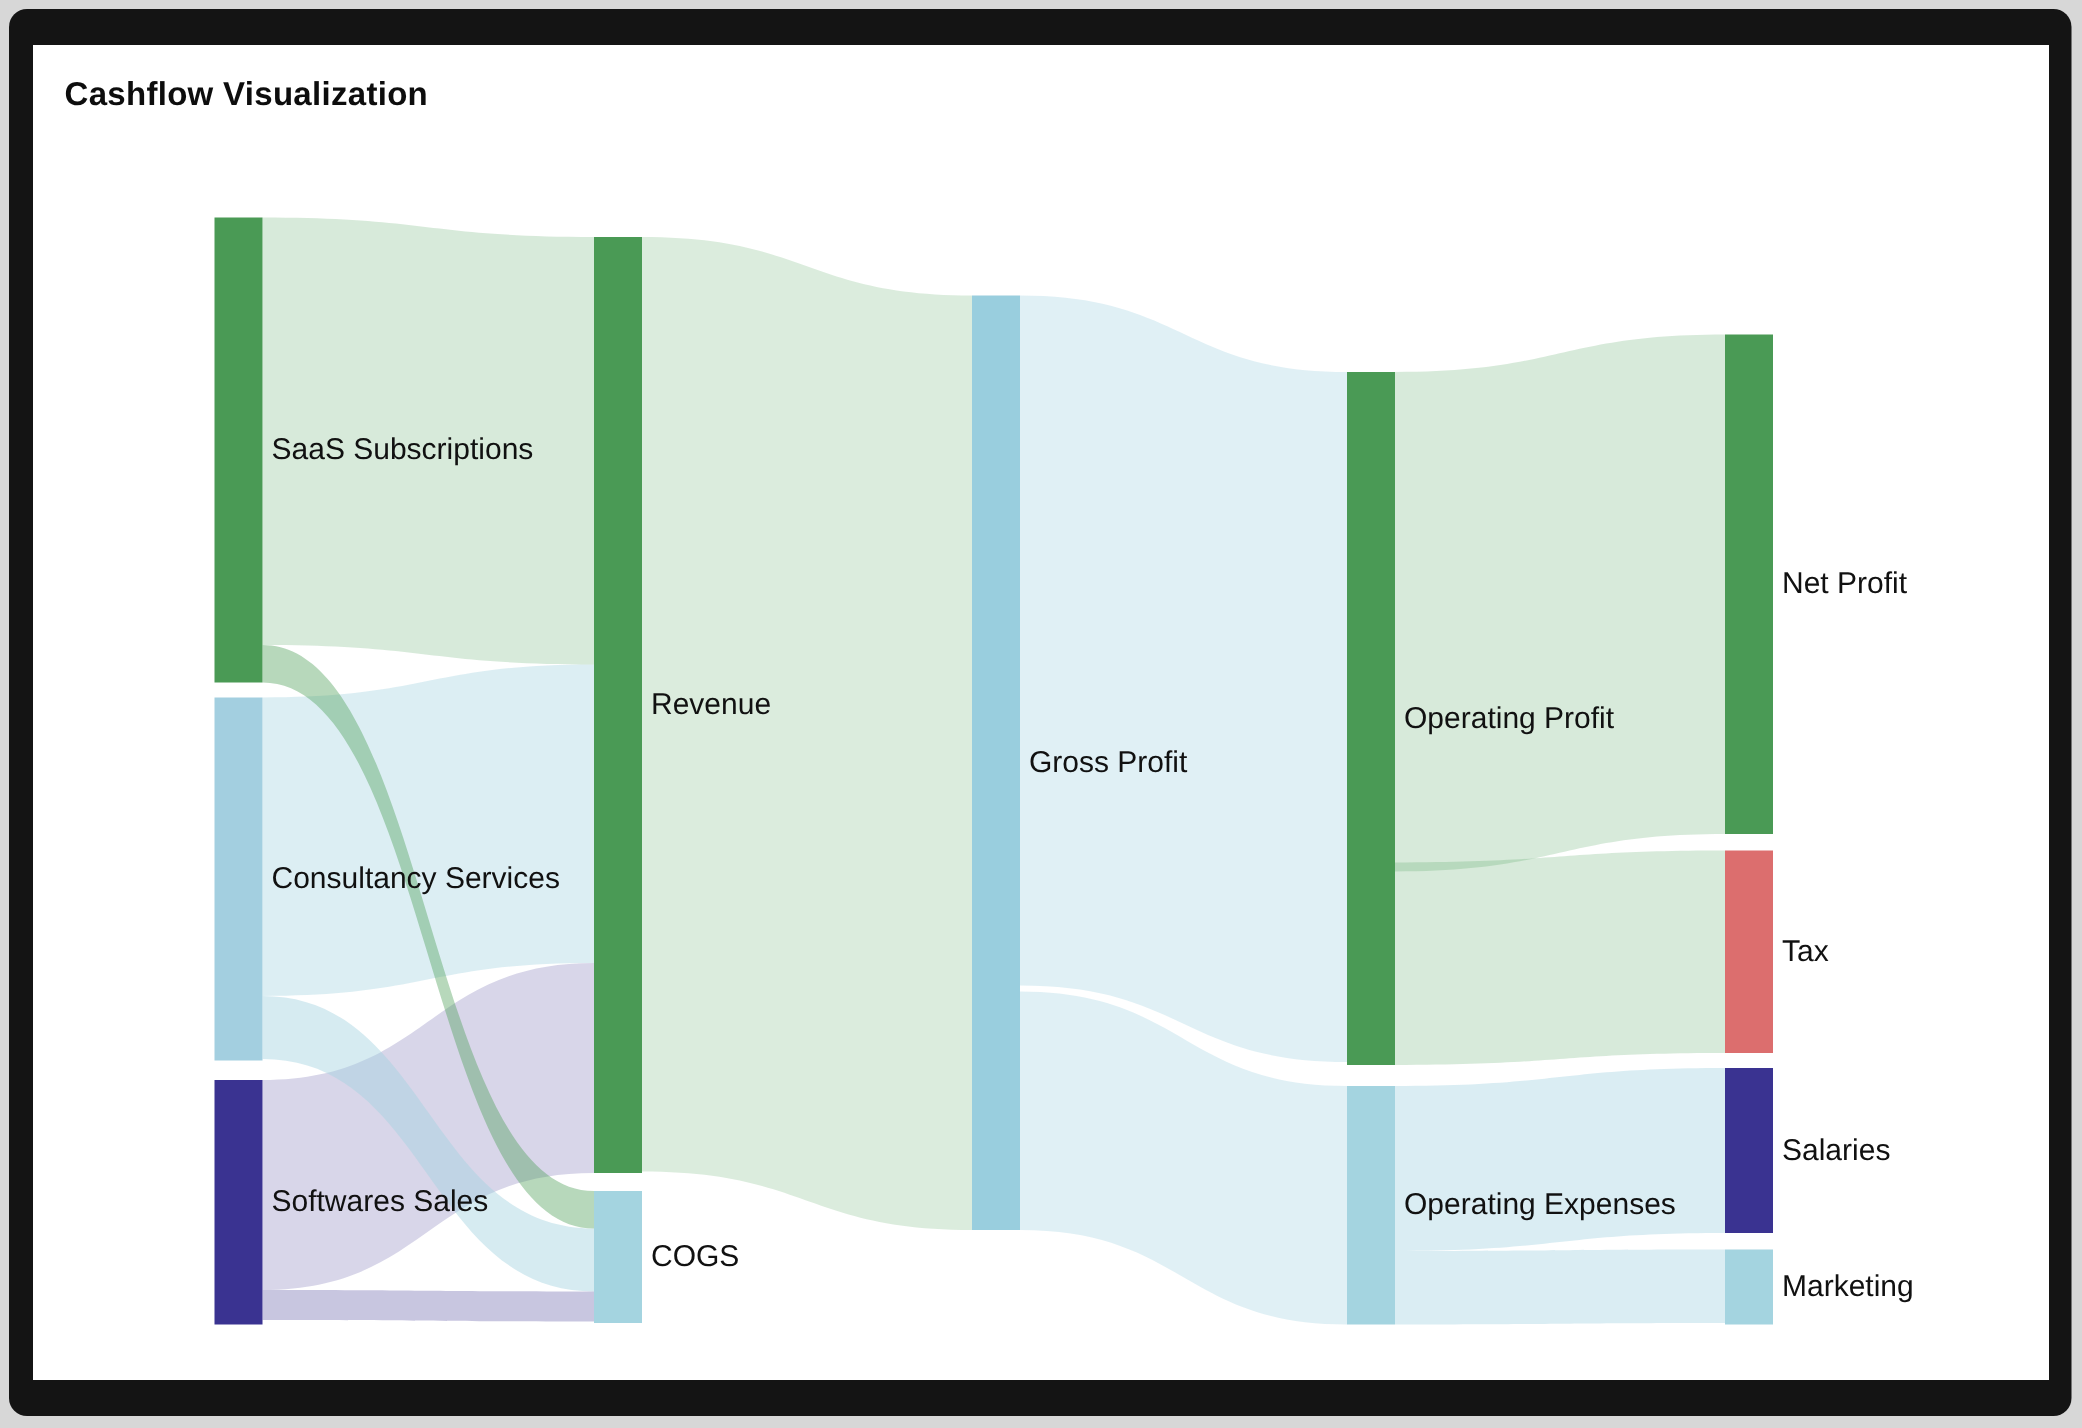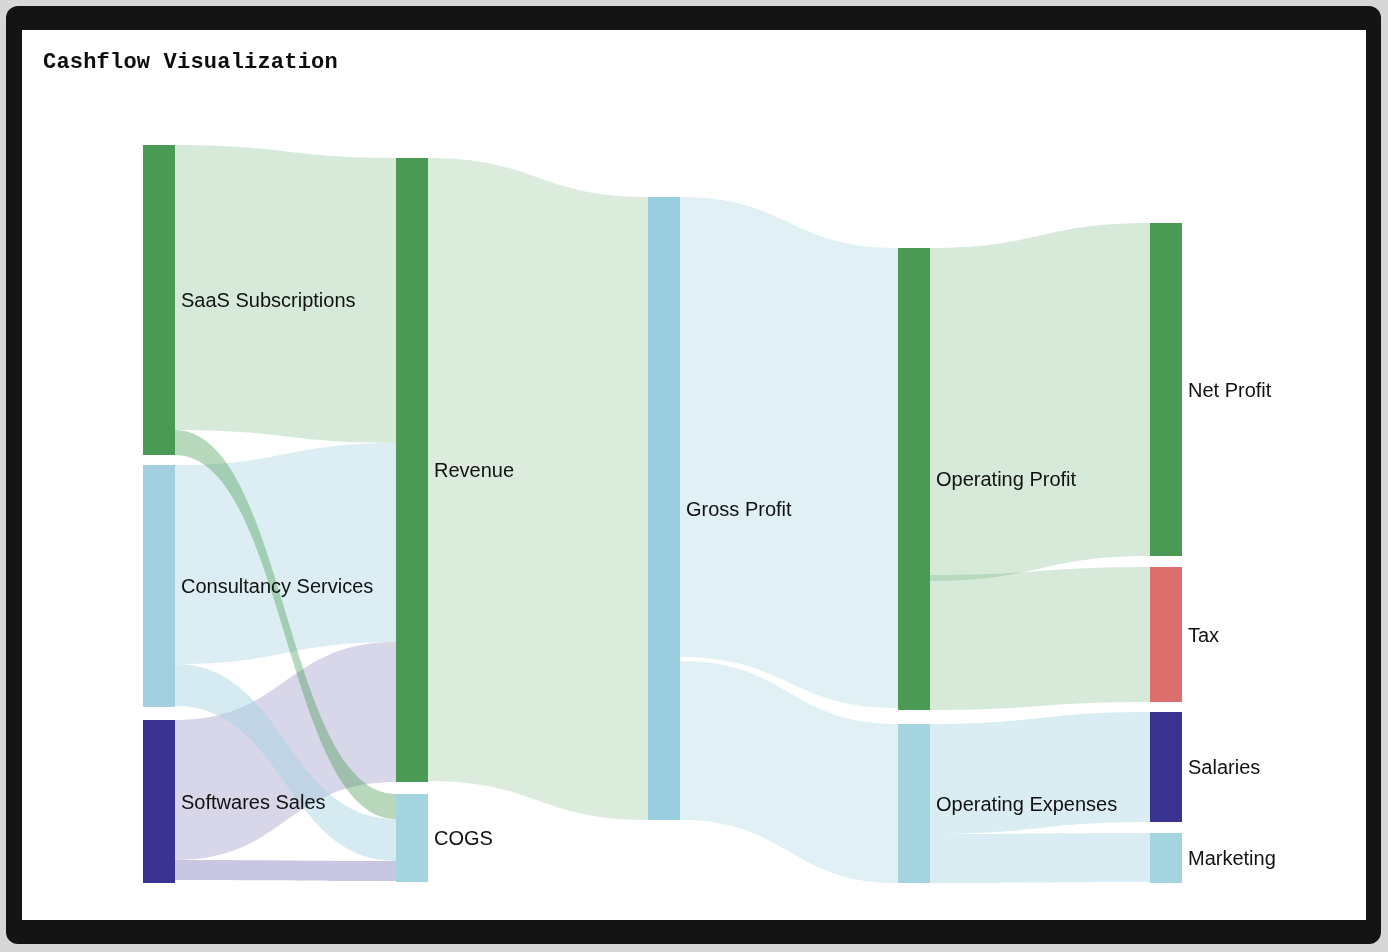--- a/index.html
+++ b/index.html
@@ -23,21 +23,20 @@
     background: #ffffff;
   }
   .chart-title {
     position: absolute;
     left: 21px; top: 20px;
     margin: 0;
     font-size: 22px;
     font-weight: 700;
     color: #0d0d0d;
     letter-spacing: 0.2px;
-    font-family: Liberation Mono, monospace;
   }
   svg.sankey {
     position: absolute;
     left: 0; top: 0;
     width: 1344px; height: 890px;
   }
   svg.sankey text {
     font-family: "Liberation Sans", sans-serif;
     font-size: 20px;
     fill: #111111;

